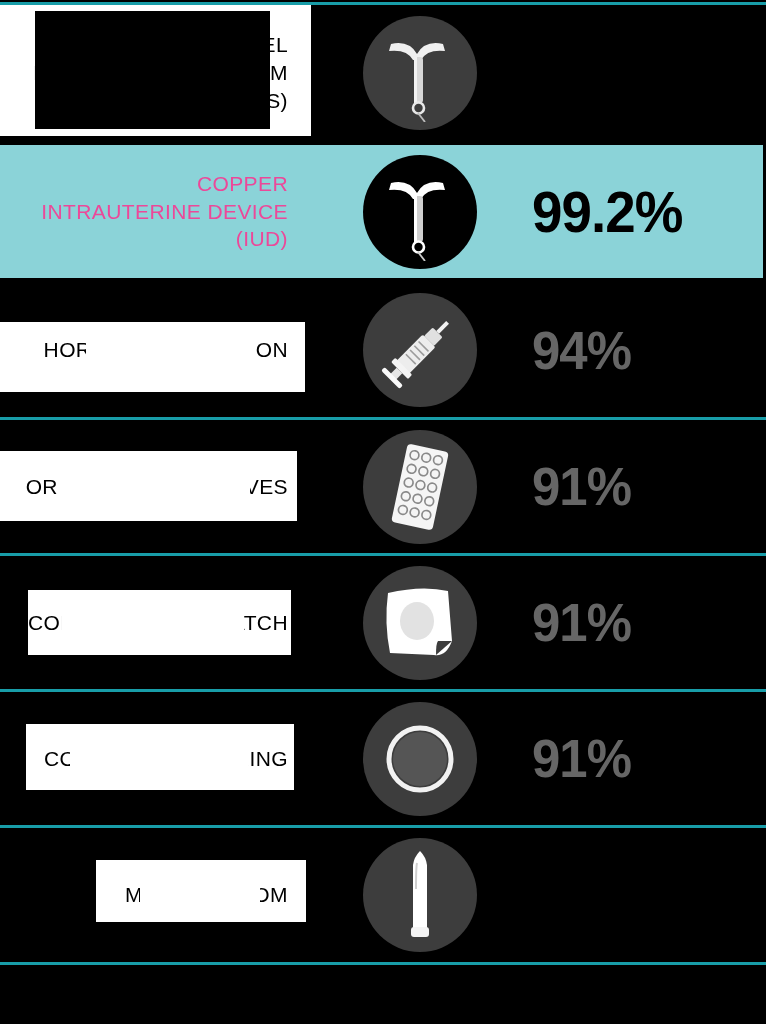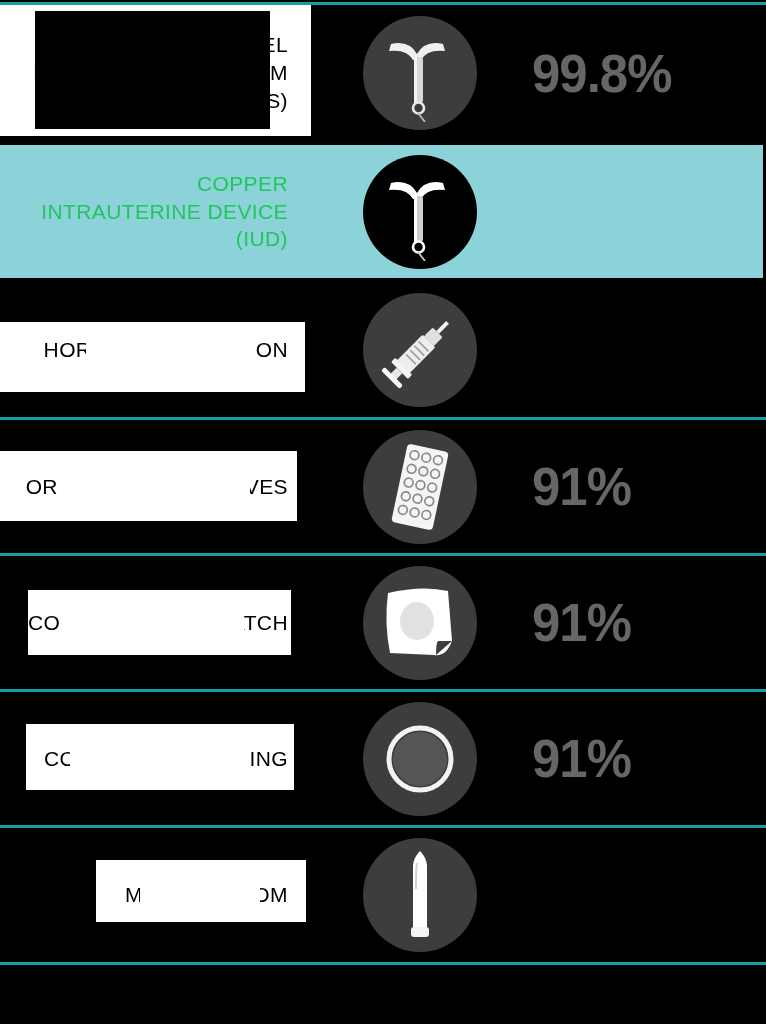--- a/index.html
+++ b/index.html
@@ -54,21 +54,21 @@
     flex: 0 0 330px;
     height: 100%;
     display: flex;
     align-items: center;
     justify-content: flex-end;
     box-sizing: border-box;
     padding-right: 42px;
   }
   .label-text {
     text-align: right;
-    color: #22c55e;
+    color: #ec4899;
     font-size: 21px;
     line-height: 1.32;
     letter-spacing: 0.4px;
     font-weight: 400;
     font-family: "Liberation Sans Narrow", "Liberation Sans", sans-serif;
     white-space: pre-line;
     position: relative;
     z-index: 2;
   }
   .label-text.redacted-text {
@@ -176,23 +176,20 @@
         <div class="icon-circle">
           <svg width="78" height="98" viewBox="0 0 78 98" aria-hidden="true">
             <path d="M10 20 Q28 16 36 30 Q44 16 62 20 L64 27 Q46 25 40 36 L32 36 Q26 25 8 27 Z" fill="#f0f0f0"></path>
             <rect x="33" y="33" width="9" height="46" rx="3" fill="#d8d8d8"></rect>
             <rect x="33" y="33" width="3" height="46" fill="#f2f2f2"></rect>
             <circle cx="37.5" cy="84" r="5.5" fill="none" stroke="#e8e8e8" stroke-width="2.6"></circle>
             <path d="M37 89 L44 98" stroke="#bdbdbd" stroke-width="1.8" fill="none"></path>
           </svg>
         </div>
       </div>
-      <div class="value-cell">
-        <div class="value-text">99.8%</div>
-      </div>
     </div>
   </div>
 
   <div class="row highlight" style="top:145px;height:133px;">
     <div class="row-bg"></div>
     <div class="row-inner">
       <div class="label-cell">
         <div class="label-text">COPPER
 INTRAUTERINE DEVICE
 (IUD)</div>
@@ -200,20 +197,23 @@
       <div class="icon-cell">
         <div class="icon-circle">
           <svg width="78" height="98" viewBox="0 0 78 98" aria-hidden="true">
             <path d="M10 20 Q28 16 36 30 Q44 16 62 20 L64 27 Q46 25 40 36 L32 36 Q26 25 8 27 Z" fill="#ffffff"></path>
             <rect x="33" y="33" width="9" height="46" rx="3" fill="#cfcfcf"></rect>
             <rect x="33" y="33" width="3" height="46" fill="#ffffff"></rect>
             <circle cx="37.5" cy="84" r="5.5" fill="none" stroke="#ffffff" stroke-width="2.6"></circle>
             <path d="M37 89 L44 98" stroke="#cccccc" stroke-width="1.8" fill="none"></path>
           </svg>
         </div>
+      </div>
+      <div class="value-cell">
+        <div class="value-text">99.2%</div>
       </div>
     </div>
   </div>
 
   <div class="row" style="top:282px;height:136px;">
     <div class="row-inner">
       <div class="label-cell">
         <div class="redact-white" style="left:0px;top:40px;width:305px;height:70px;"></div>
         <div class="label-text redacted-text">HORMONAL INJECTION</div>
         <div class="redact-white-bar" style="left:86px;top:54px;width:168px;height:42px;"></div>
@@ -230,20 +230,23 @@
                 <line x1="36" y1="44" x2="50" y2="44"></line>
                 <line x1="36" y1="50" x2="50" y2="50"></line>
                 <line x1="36" y1="56" x2="50" y2="56"></line>
               </g>
               <rect x="31" y="66" width="24" height="6" rx="1.5" fill="#f4f4f4"></rect>
               <rect x="39" y="72" width="8" height="10" fill="#e6e6e6"></rect>
               <rect x="30" y="80" width="26" height="5" rx="2" fill="#fafafa"></rect>
             </g>
           </svg>
         </div>
+      </div>
+      <div class="value-cell">
+        <div class="value-text">94%</div>
       </div>
     </div>
   </div>
 
   <div class="divider" style="top:417px;"></div>
 
   <div class="row" style="top:420px;height:133px;">
     <div class="row-inner">
       <div class="label-cell">
         <div class="redact-white" style="left:0px;top:31px;width:297px;height:70px;"></div>

